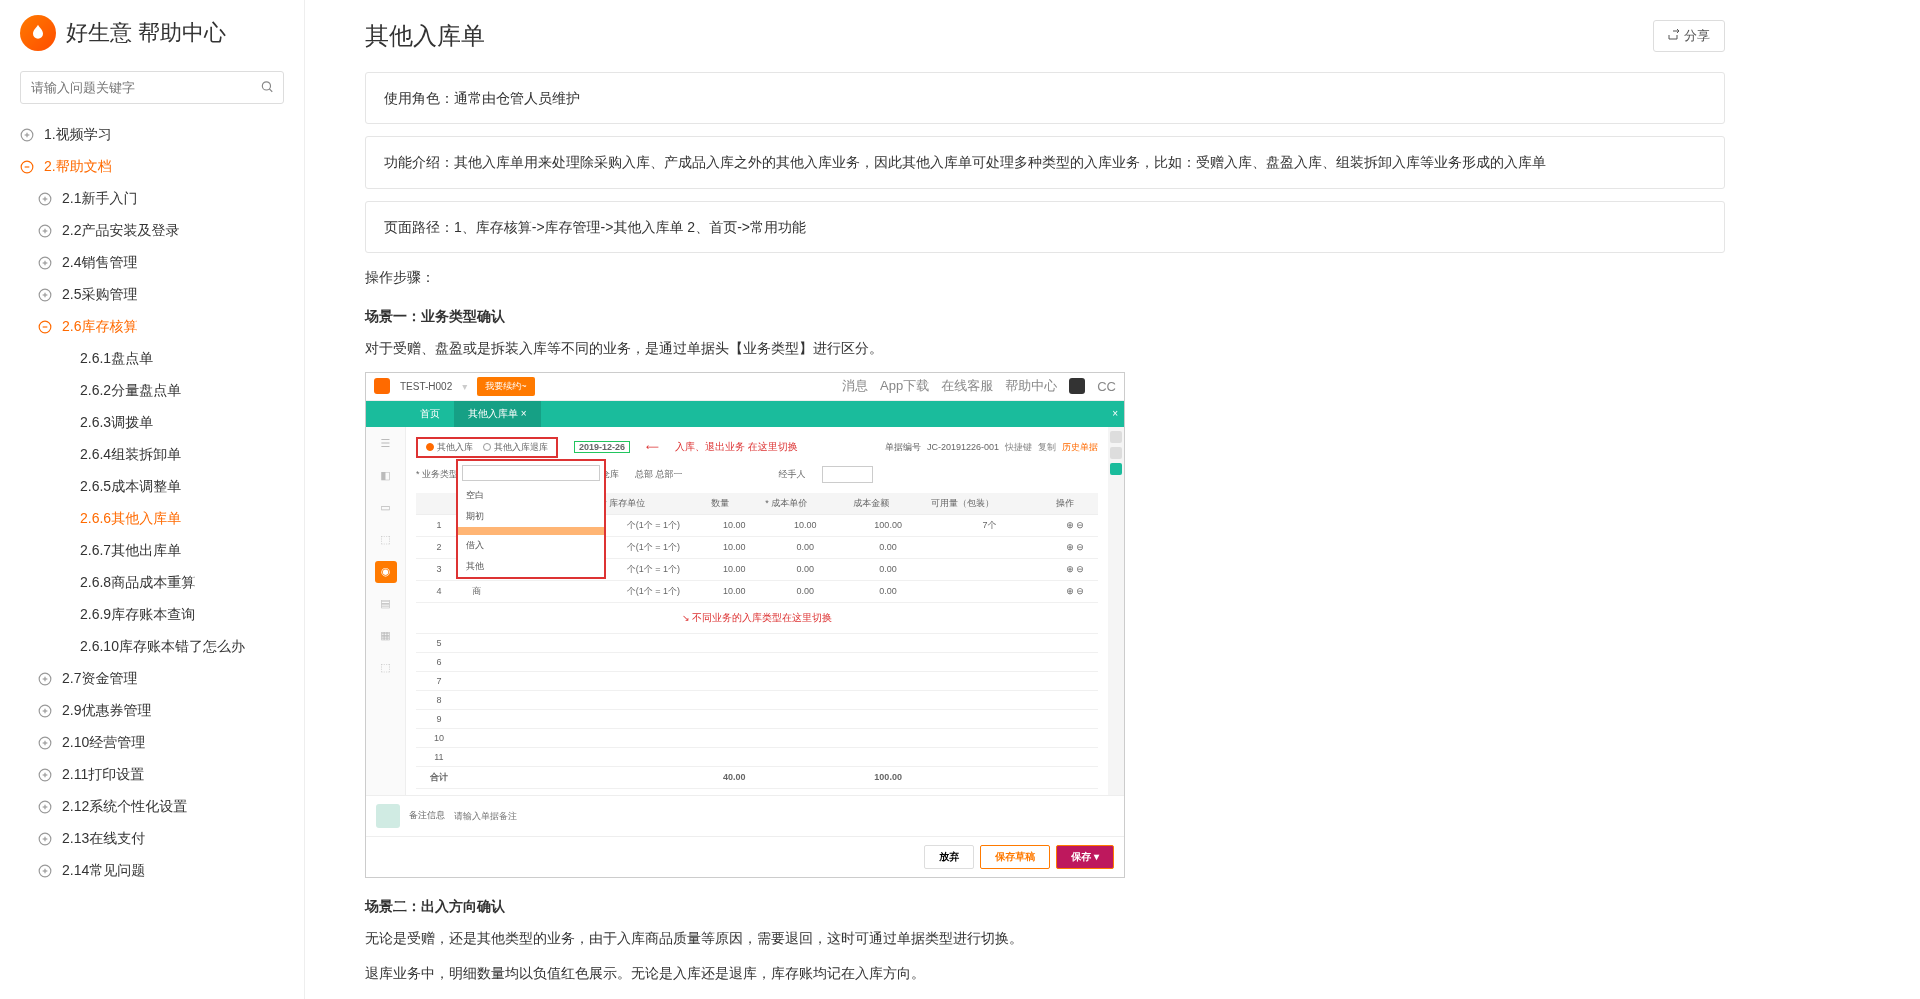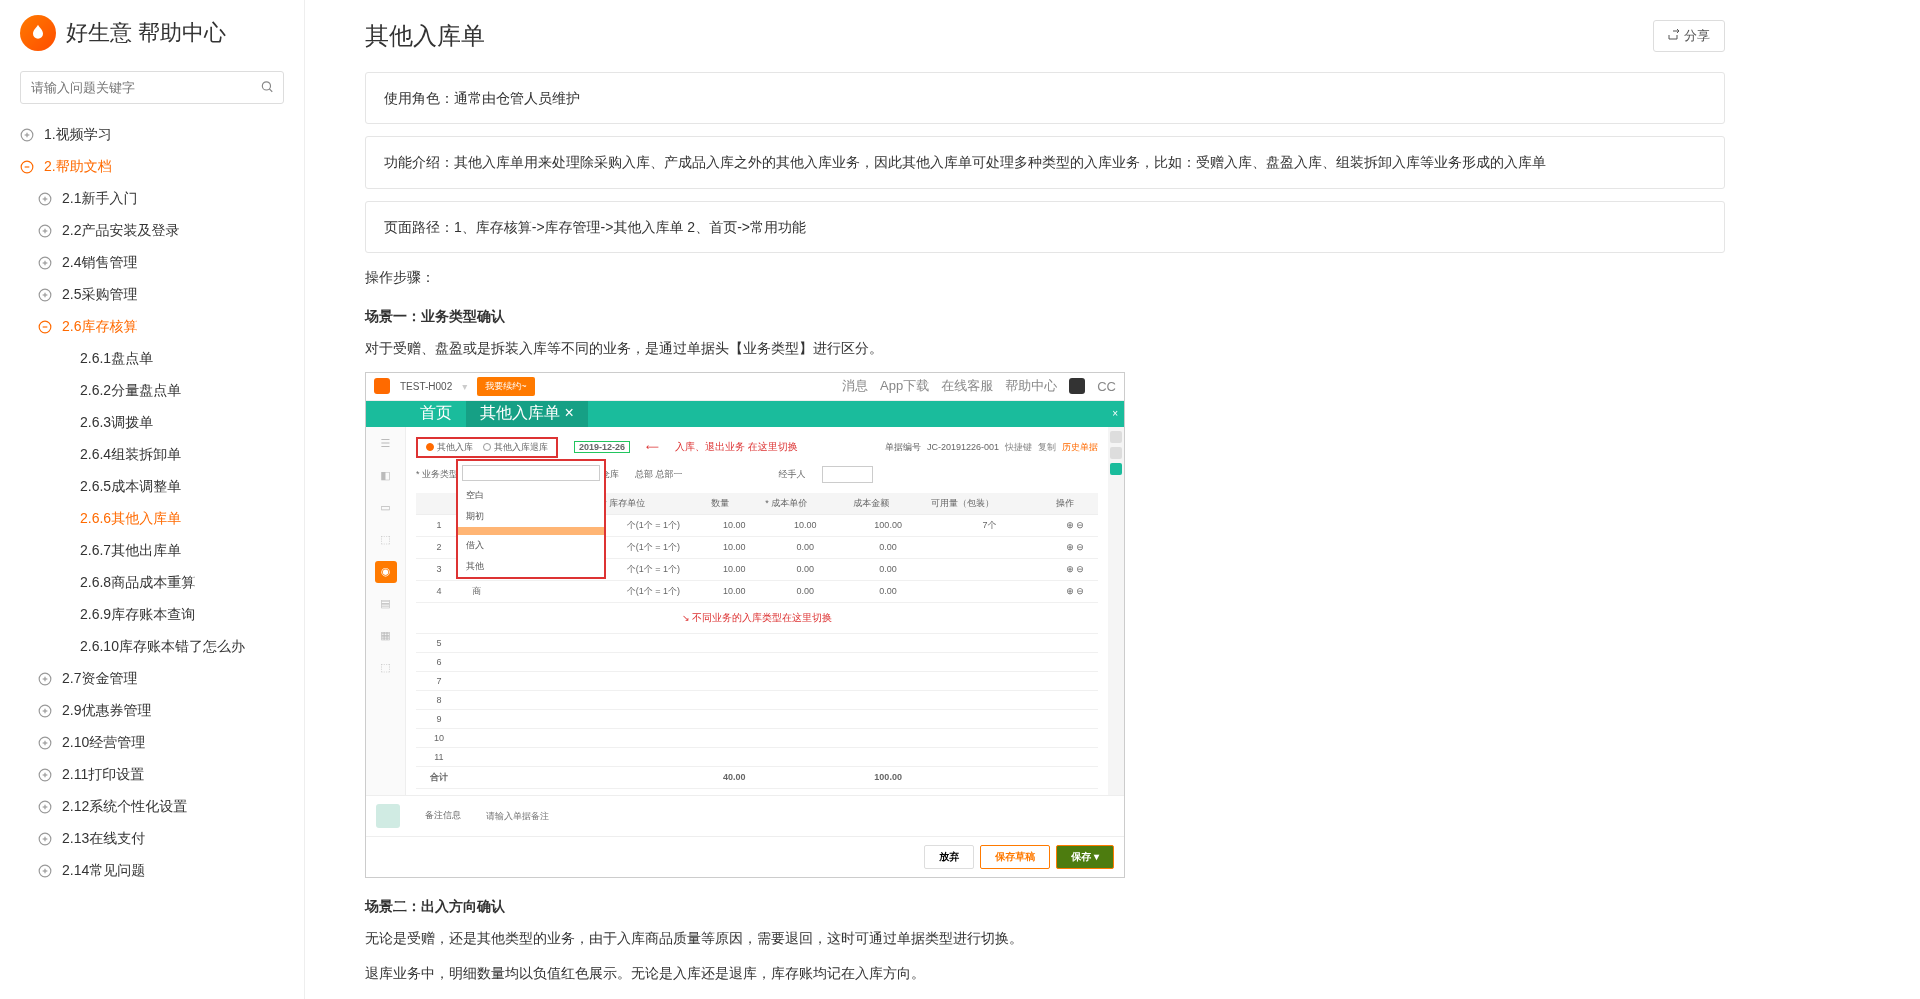--- a/index.html
+++ b/index.html
@@ -28,21 +28,21 @@
 .info-label { color: #333; }
 .section-title { font-weight: bold; margin: 18px 0 10px; }
 .body-text { margin: 10px 0; line-height: 1.8; }
 .screenshot { width: 760px; margin: 10px 0 20px; border: 1px solid #ccc; background: #fff; font-size: 10px; color: #555; }
 .ss-topbar { height: 28px; background: #fff; display: flex; align-items: center; padding: 0 8px; gap: 10px; border-bottom: 1px solid #eee; }
 .ss-logo { width: 16px; height: 16px; background: #ff6a00; border-radius: 3px; }
 .ss-top-right { margin-left: auto; display: flex; gap: 12px; align-items: center; font-size: 13px; color: #888; }
 .ss-avatar { width: 16px; height: 16px; background: #333; border-radius: 3px; }
 .ss-orange-btn { background: #ff7a00; color: #fff; padding: 3px 8px; border-radius: 2px; font-size: 9px; }
 .ss-tabs { height: 26px; background: #1abc9c; display: flex; align-items: center; padding-left: 40px; position: relative; }
-.ss-tab { padding: 0 14px; height: 100%; display: flex; align-items: center; color: #fff; font-size: 16px; }
+.ss-tab { padding: 0 14px; height: 100%; display: flex; align-items: center; color: #fff; font-size: 10px; }
 .ss-tab.dark { background: #16a085; }
 .ss-close-x { position: absolute; right: 6px; color: #fff; }
 .ss-body { display: flex; }
 .ss-leftnav { width: 40px; background: #fafafa; border-right: 1px solid #eee; display: flex; flex-direction: column; align-items: center; padding-top: 6px; gap: 10px; }
 .ss-leftnav-item { width: 22px; height: 22px; border-radius: 3px; display: flex; align-items: center; justify-content: center; color: #bbb; font-size: 11px; }
 .ss-leftnav-item.active { background: #ff7a00; color: #fff; }
 .ss-main { flex: 1; padding: 6px 10px; position: relative; }
 .ss-form-row { display: flex; align-items: center; gap: 16px; padding: 4px 0; font-size: 9px; color: #666; }
 .ss-radio-box { border: 2px solid #d33; padding: 2px 8px; display: flex; align-items: center; gap: 10px; }
 .ss-radio { display: flex; align-items: center; gap: 3px; }
@@ -58,27 +58,27 @@
 .ss-dd-input { border: 1px solid #ccc; margin: 4px; height: 16px; padding: 0 4px; font-size: 9px; color: #999; }
 .ss-dd-item { padding: 4px 8px; font-size: 9px; }
 .ss-dd-item.hover { background: #ffb574; color: #fff; }
 .ss-table { width: 100%; margin-top: 6px; border-collapse: collapse; font-size: 9px; }
 .ss-table th { background: #f5f5f5; padding: 4px; font-weight: normal; color: #666; text-align: left; border-bottom: 1px solid #eee; }
 .ss-table th.orange { background: #ff9a40; color: #fff; }
 .ss-table td { padding: 4px; text-align: center; border-bottom: 1px solid #f0f0f0; color: #666; }
 .ss-rightpanel { width: 16px; background: #f5f5f5; display: flex; flex-direction: column; align-items: center; padding: 4px 0; gap: 4px; }
 .ss-rp-item { width: 12px; height: 12px; background: #ddd; border-radius: 2px; }
 .ss-rp-item.active { background: #1abc9c; }
-.ss-remark { display: flex; align-items: center; gap: 25px; padding: 8px 10px; border-top: 1px solid #eee; justify-content: flex-end; }
+.ss-remark { display: flex; align-items: center; gap: 9px; padding: 8px 10px; border-top: 1px solid #eee; justify-content: flex-end; }
 .ss-remark-ic { width: 24px; height: 24px; background: #d0ebe3; border-radius: 3px; }
 .ss-remark input { flex: 1; border: none; outline: none; font-size: 9px; color: #aaa; }
 .ss-footer { display: flex; justify-content: flex-end; gap: 6px; padding: 8px 10px; border-top: 1px solid #eee; }
 .ss-btn { padding: 4px 14px; border: 1px solid #ddd; font-size: 10px; border-radius: 2px; cursor: pointer; background: #fff; font-weight: bold; }
 .ss-btn.outline-orange { border-color: #ff7a00; color: #ff7a00; }
-.ss-btn.fill-orange { background: #4d7c0f; color: #fff; border-color: #ff7a00; }
+.ss-btn.fill-orange { background: #be185d; color: #fff; border-color: #ff7a00; }
 </style>
 </head>
 <body>
 
 <div class="container">
   <aside class="sidebar">
     <div class="logo-row">
       <div class="logo">
         <svg viewBox="0 0 24 24" fill="#fff">
             <path d="M12 2c-2 4-6 6-6 11a6 6 0 0012 0c0-5-4-7-6-11z"></path>

